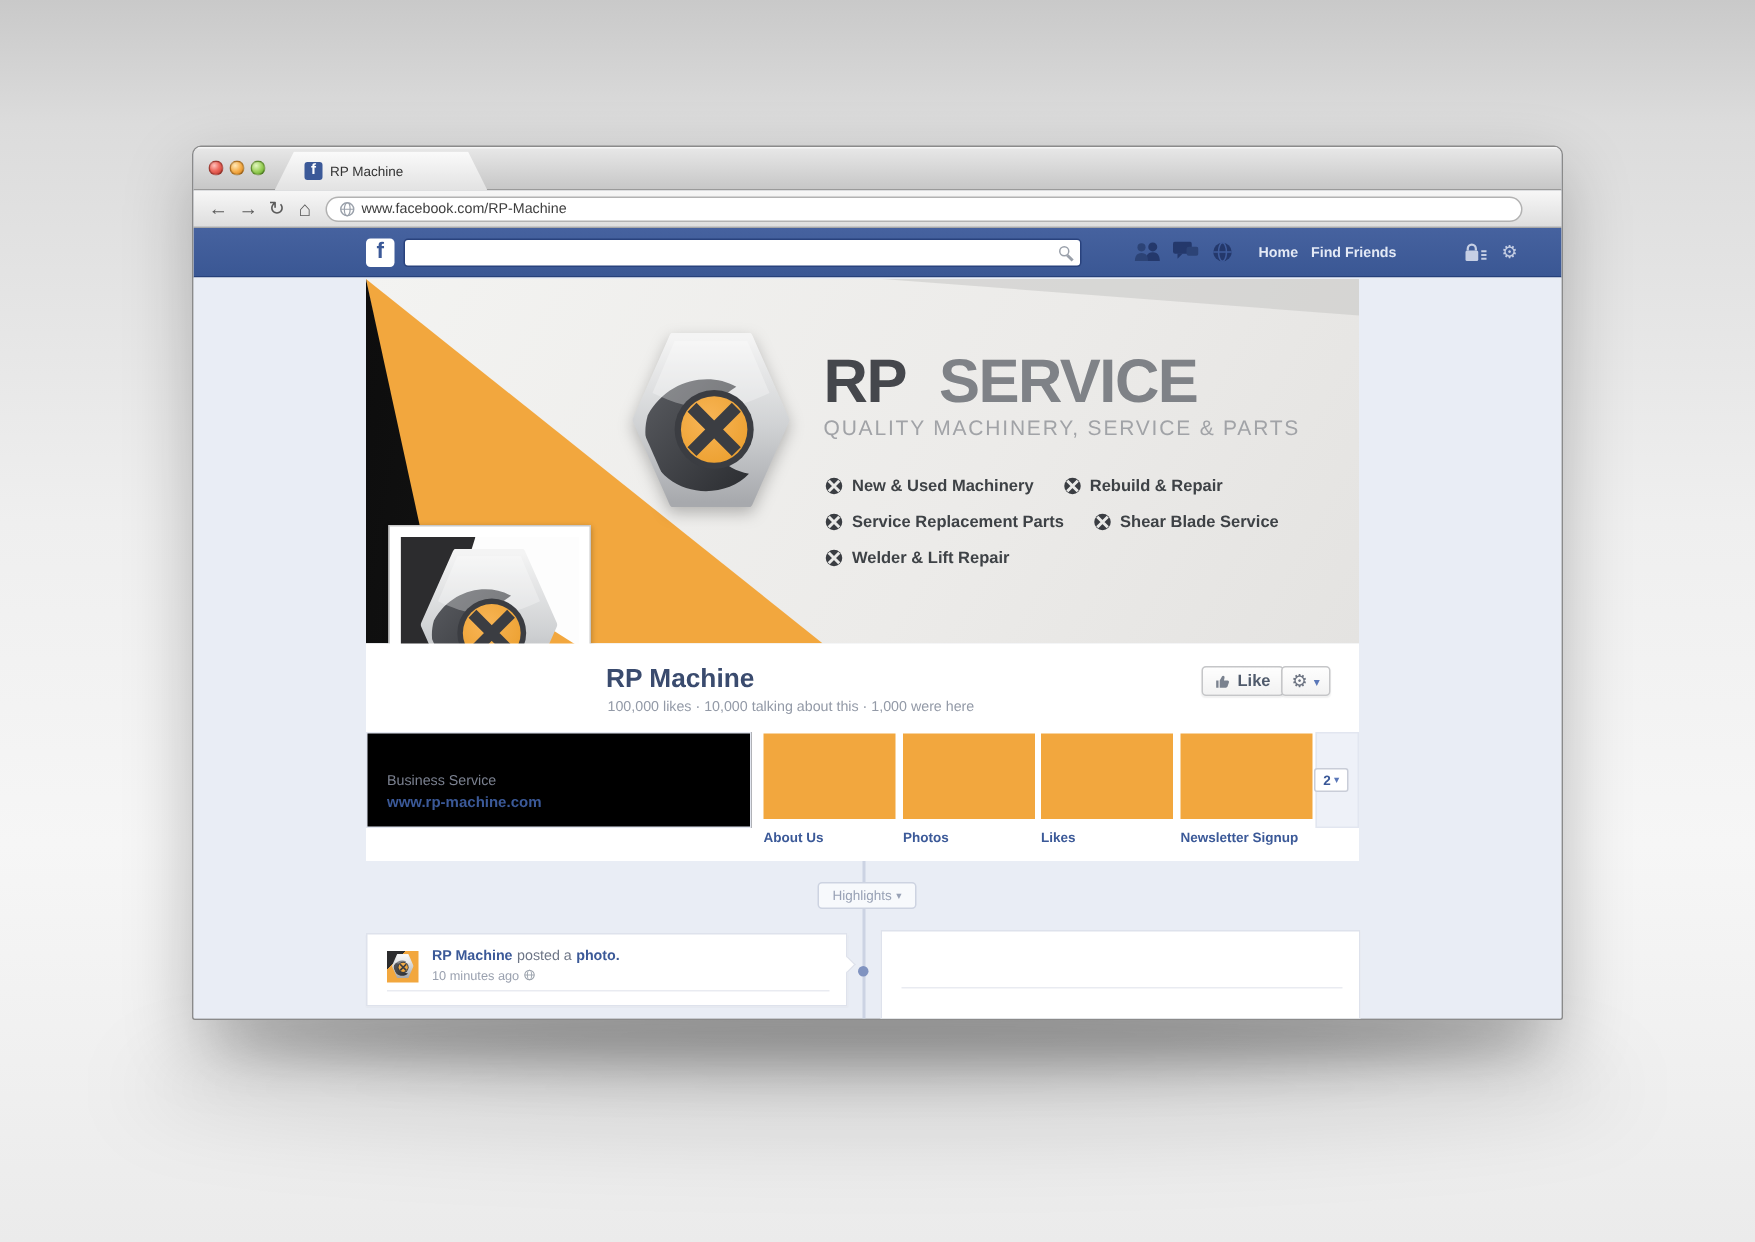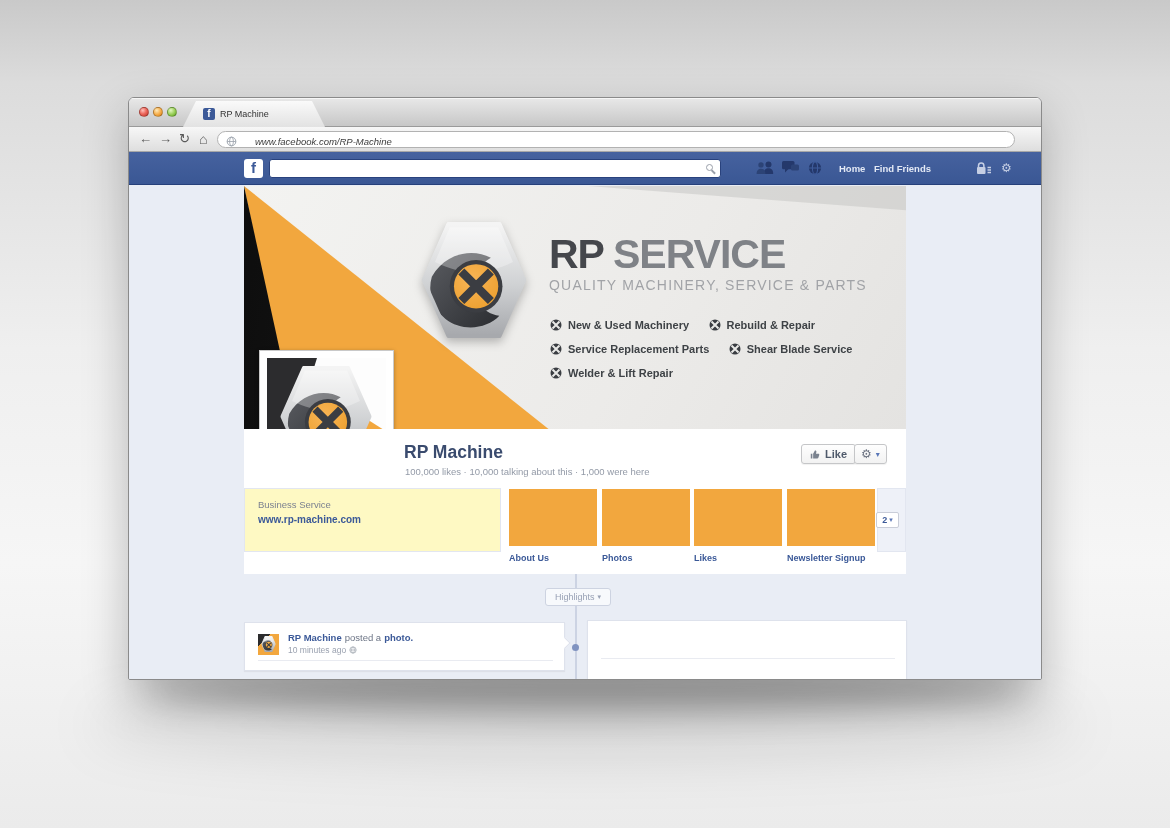--- a/index.html
+++ b/index.html
@@ -35,21 +35,21 @@
     clip-path:polygon(13px 0, calc(100% - 13px) 0, 100% 100%, 0 100%);
     display:flex; align-items:center; padding-left:20px; gap:5px; }
   .tab-favicon { width:12px; height:12px; background:#3b5998; border-radius:2px;
     color:#fff; font-size:10px; font-weight:bold; line-height:12px; text-align:center; }
   .tab-title { font-size:9px; color:#333; }
 
   .toolbar { left:0; top:29px; width:100%; height:25px;
     background:linear-gradient(#f7f7f7,#dedede); border-bottom:1px solid #a8a8a8; }
   .navbtn { top:0; height:25px; line-height:24px; font-size:13px; color:#5a5a5a; }
   .addrbar { left:88px; top:4px; width:798px; height:17px; background:#fff;
-    border:1px solid #b2b2b2; border-radius:9px; display:flex; align-items:flex-end; padding:0 8px; gap:18px;font-style:italic; }
+    border:1px solid #b2b2b2; border-radius:9px; display:flex; align-items:center; padding:0 8px; gap:4px; }
   .url { font-size:9.5px; color:#3d3d3d; }
 
   
   .fbbar { left:0; top:54px; width:100%; height:33px;
     background:linear-gradient(#46629f,#3a5794); border-bottom:1px solid #26407a; }
   .fb-logo { left:115px; top:7px; width:19px; height:19px; background:#fff; border-radius:3px;
     color:#3b5998; font-weight:bold; font-size:15px; text-align:center; line-height:18px; }
   .fb-search { left:140px; top:7px; width:452px; height:19px; background:#fff; border:1px solid #29427d;
     border-radius:3px; }
   .mag { position:absolute; right:7px; top:4px; width:7px; height:7px;
@@ -67,21 +67,21 @@
     background:linear-gradient(120deg,#f3f3f1 0%,#ecebe9 60%,#e4e3e1 100%); }
   .corner-shade { right:0; top:0; width:100%; height:100%;
     clip-path:polygon(52% 0, 100% 0, 100% 10%); background:#c6c6c4; opacity:.55; }
   .tri-orange { left:0; top:0; width:100%; height:100%;
     clip-path:polygon(0 0, 46% 100%, 7.5% 100%); background:#f2a73e; }
   .tri-black { left:0; top:0; width:100%; height:100%;
     clip-path:polygon(0 0, 8% 100%, 0 100%); background:linear-gradient(100deg,#0d0d0d,#2e2e2e); }
   .cover-logo { left:177px; top:36px; filter:drop-shadow(0 4px 5px rgba(0,0,0,0.25)); }
   .brand { left:305px; top:46px; white-space:nowrap; }
   .brand-line { font-size:41px; font-weight:bold; letter-spacing:-1px; line-height:44px; }
-  .brand-rp { color:#45474c; margin-right:9px; }
+  .brand-rp { color:#45474c; margin-right:22px; }
   .brand-machine { color:#7f8287; }
   .tagline { font-size:14px; color:#a1a3a7; letter-spacing:1.2px; margin-top:1px; }
   .services { left:306px; top:131px; }
   .svc-row { margin-bottom:6px; white-space:nowrap; }
   .svc { display:inline-flex; align-items:flex-start; margin-right:15px; font-size:11px; font-weight:bold; color:#3e4246; }
   .svc svg { margin-right:6px; }
 
   .profile { left:130px; top:252px; width:135px; height:134px; background:#fff;
     border:1px solid #c9c9c9; box-shadow:0 1px 4px rgba(0,0,0,0.3); padding:7px; }
   .profile-inner { position:relative; width:100%; height:100%; overflow:hidden; background:#fdfdfd; }
@@ -97,22 +97,22 @@
   .page-title { left:160px; top:13px; font-size:17.5px; font-weight:bold; color:#3a4b6e; }
   .page-stats { left:161px; top:37px; font-size:9.5px; color:#939aa7; }
   .btn { display:inline-flex; align-items:center; gap:4px; height:20px; padding:0 8px;
     border:1px solid #c5c6c8; border-radius:3px; background:linear-gradient(#fefefe,#f2f2f2);
     font-size:11px; font-weight:bold; color:#4f5a6b; box-shadow:0 1px 1px rgba(0,0,0,0.06); }
   .like-btn { left:557px; top:15px; }
   .gear-btn { left:610px; top:15px; padding:0 6px; }
   .gear-glyph { font-size:12px; color:#6b7280; font-weight:normal; }
   .chev { font-size:8px; color:#5a77b8; }
 
-  .info-card { left:0; top:59px; width:257px; height:64px; background:#fef9c3;
-    border:1px solid #e2e6f0; padding:10px 13px; }
+  .info-card { left:0; top:59px; width:257px; height:64px; background:#000000;
+    border:1px solid #e2e6f0; padding:26px 13px; }
   .category { font-size:9.5px; color:#7b8190; }
   .website { font-size:10px; font-weight:bold; color:#3b5998; margin-top:4px; }
 
   .tile { top:60px; width:88px; height:57px; background:#f2a73e; }
   .tile-label { top:124px; font-size:9px; font-weight:bold; color:#3b5998; }
   .right-strip { left:633px; top:59px; width:29px; height:64px; background:#eef1f8; border:1px solid #e2e6f0; }
   .more-btn { left:632px; top:83px; width:23px; height:16px; background:#fff; border:1px solid #c9cdd8;
     border-radius:2px; font-size:9px; font-weight:bold; color:#3b5998;
     display:flex; align-items:center; justify-content:center; gap:2px; }
   .more-btn .chev { font-size:7px; }

